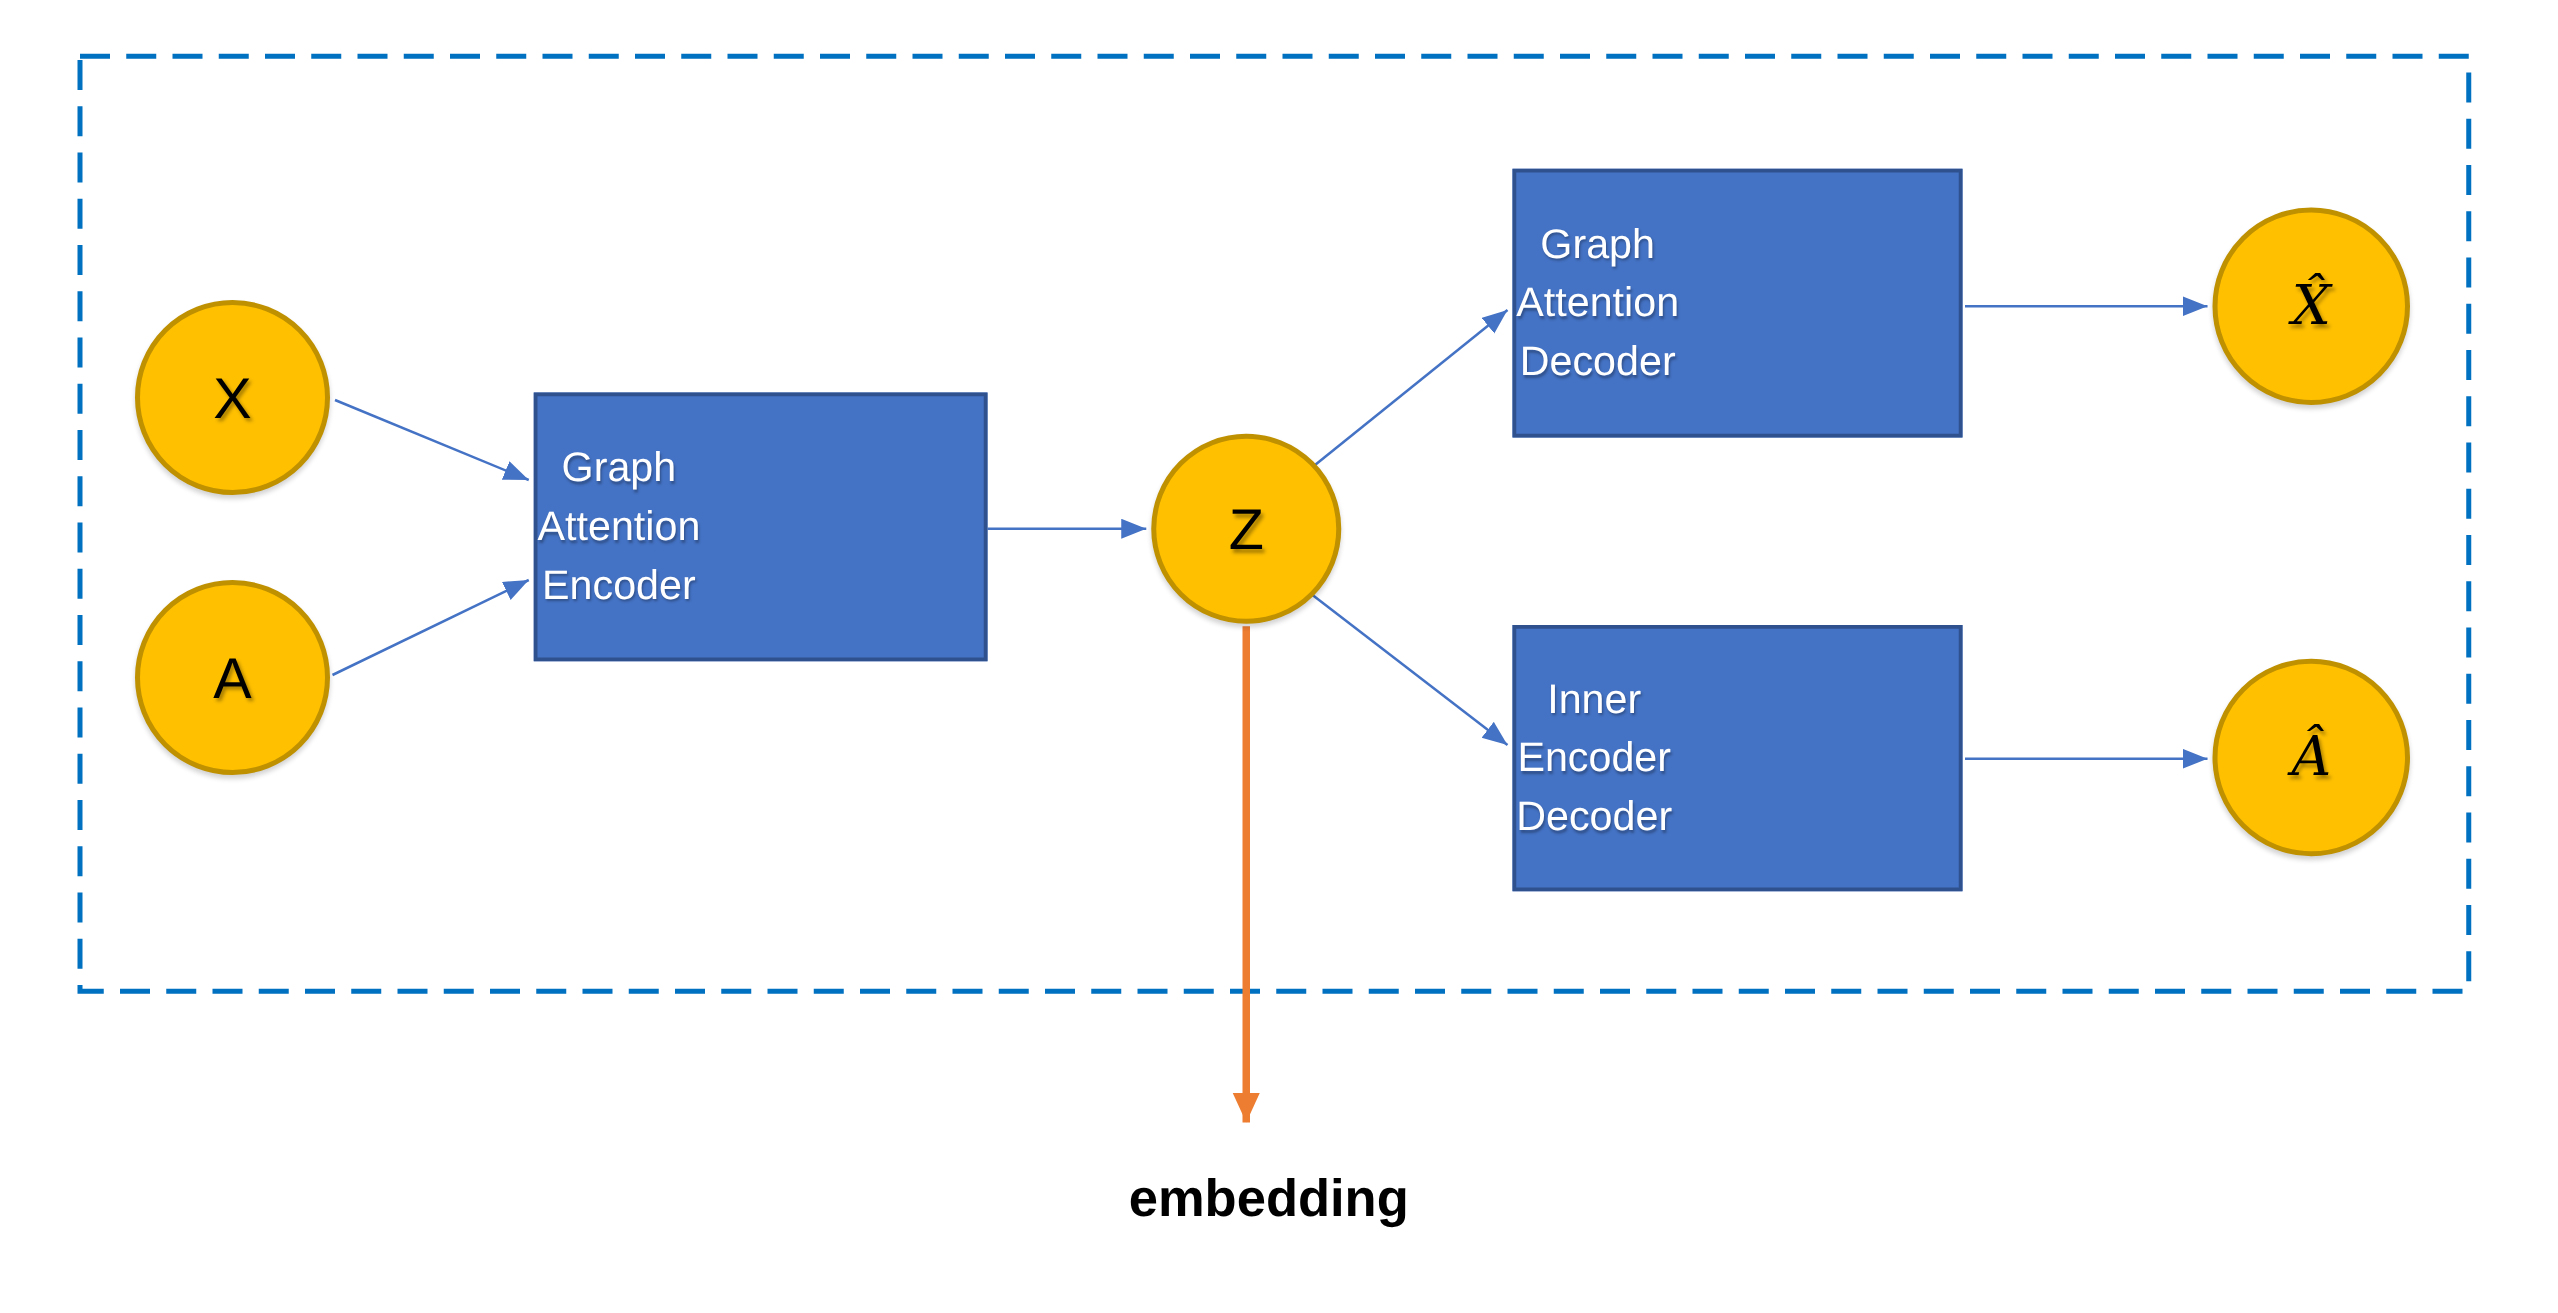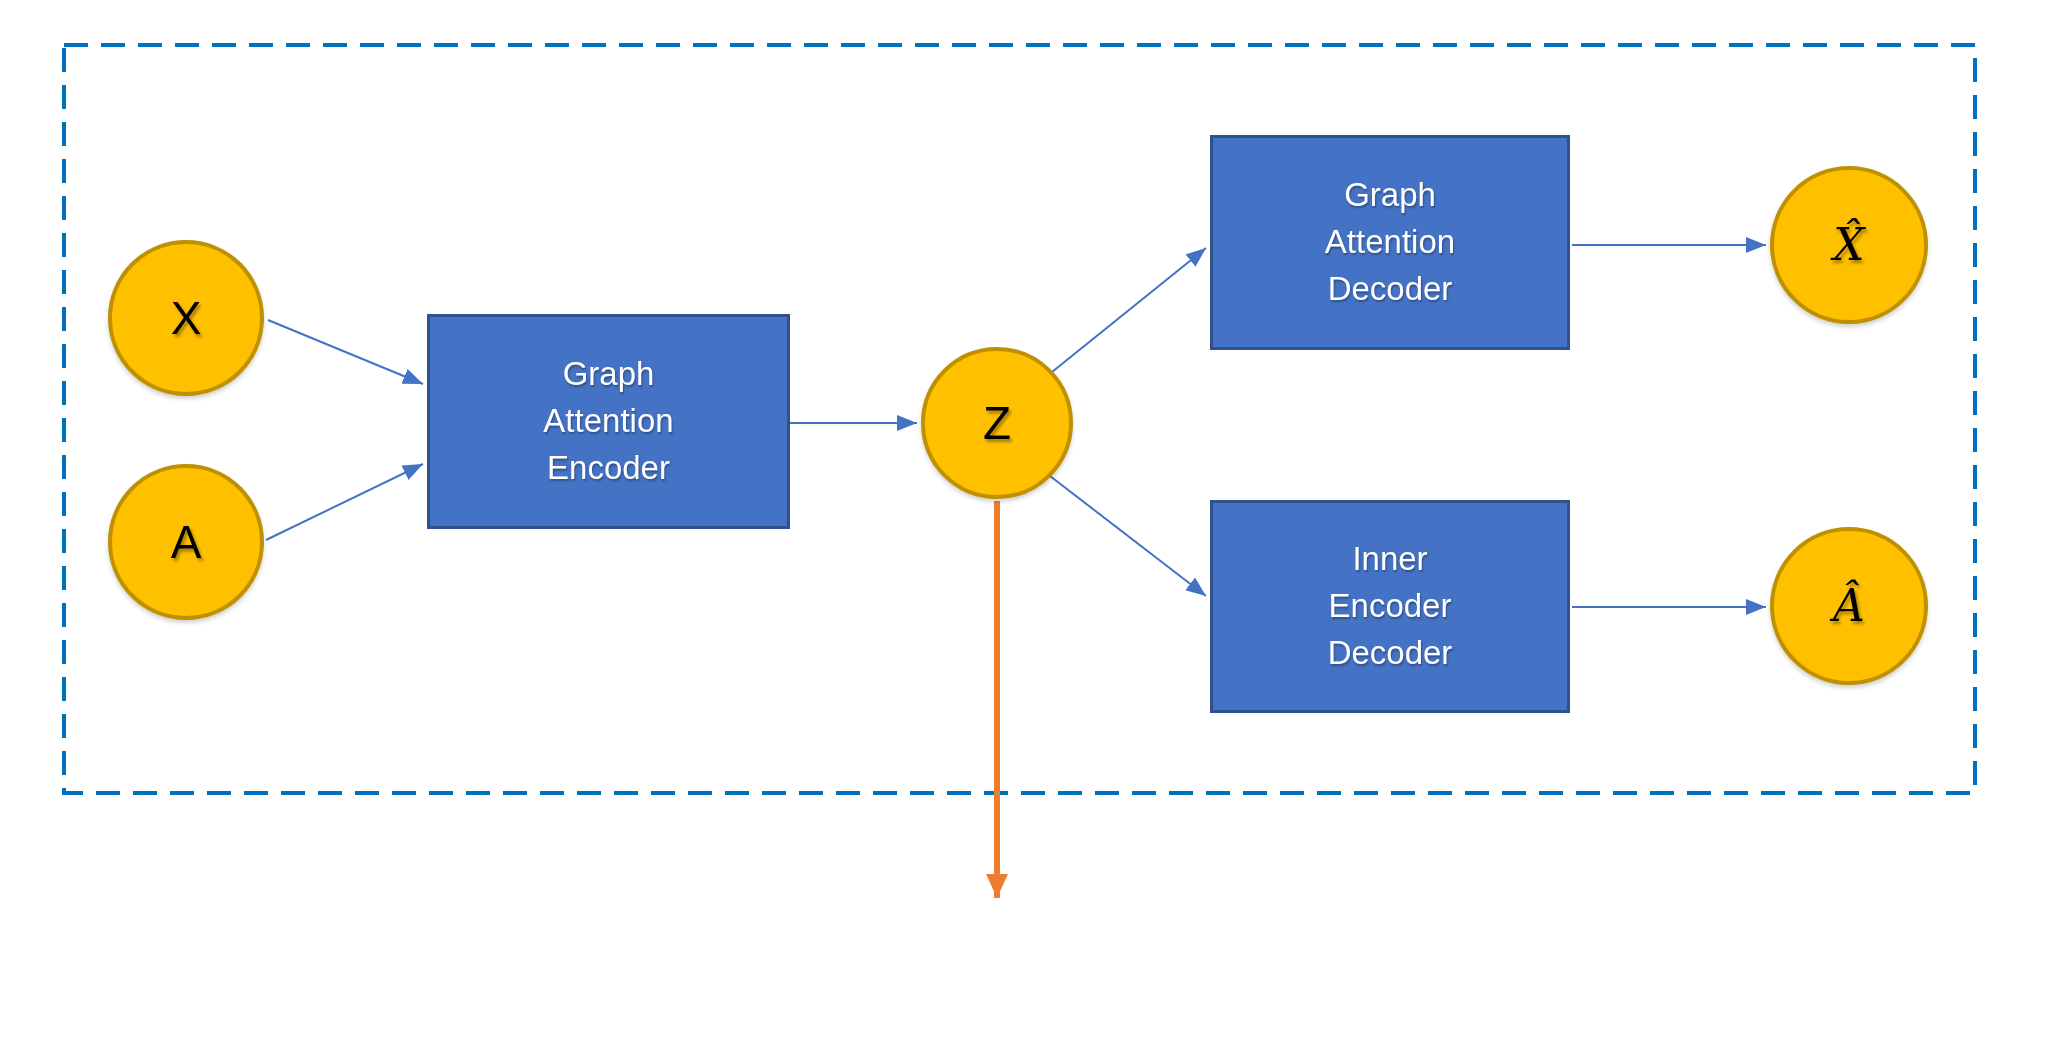--- a/index.html
+++ b/index.html
@@ -44,21 +44,21 @@
     font-style: italic;
     font-size: 44px;
   }
   .node-box {
     position: absolute;
     background: #4472C4;
     border: 3px solid #2F528F;
     box-sizing: border-box;
     display: flex;
     align-items: center;
-    justify-content: center;
+    justify-content: flex-start;
     text-align: center;
   }
   .box-label {
     color: #FFFFFF;
     font-size: 33px;
     line-height: 1.42;
     white-space: pre-line;
     text-shadow: 1px 2px 2px rgba(0,0,0,0.30);
   }
   .embedding-label {
@@ -131,14 +131,15 @@
 Attention
 Decoder</span>
   </div>
 
   <div class="node-box" style="left:1210px; top:500px; width:360px; height:213px;">
     <span class="box-label">Inner
 Encoder
 Decoder</span>
   </div>
 
+  <div class="embedding-label">embedding</div>
 
 </div>
 
 </body></html>

